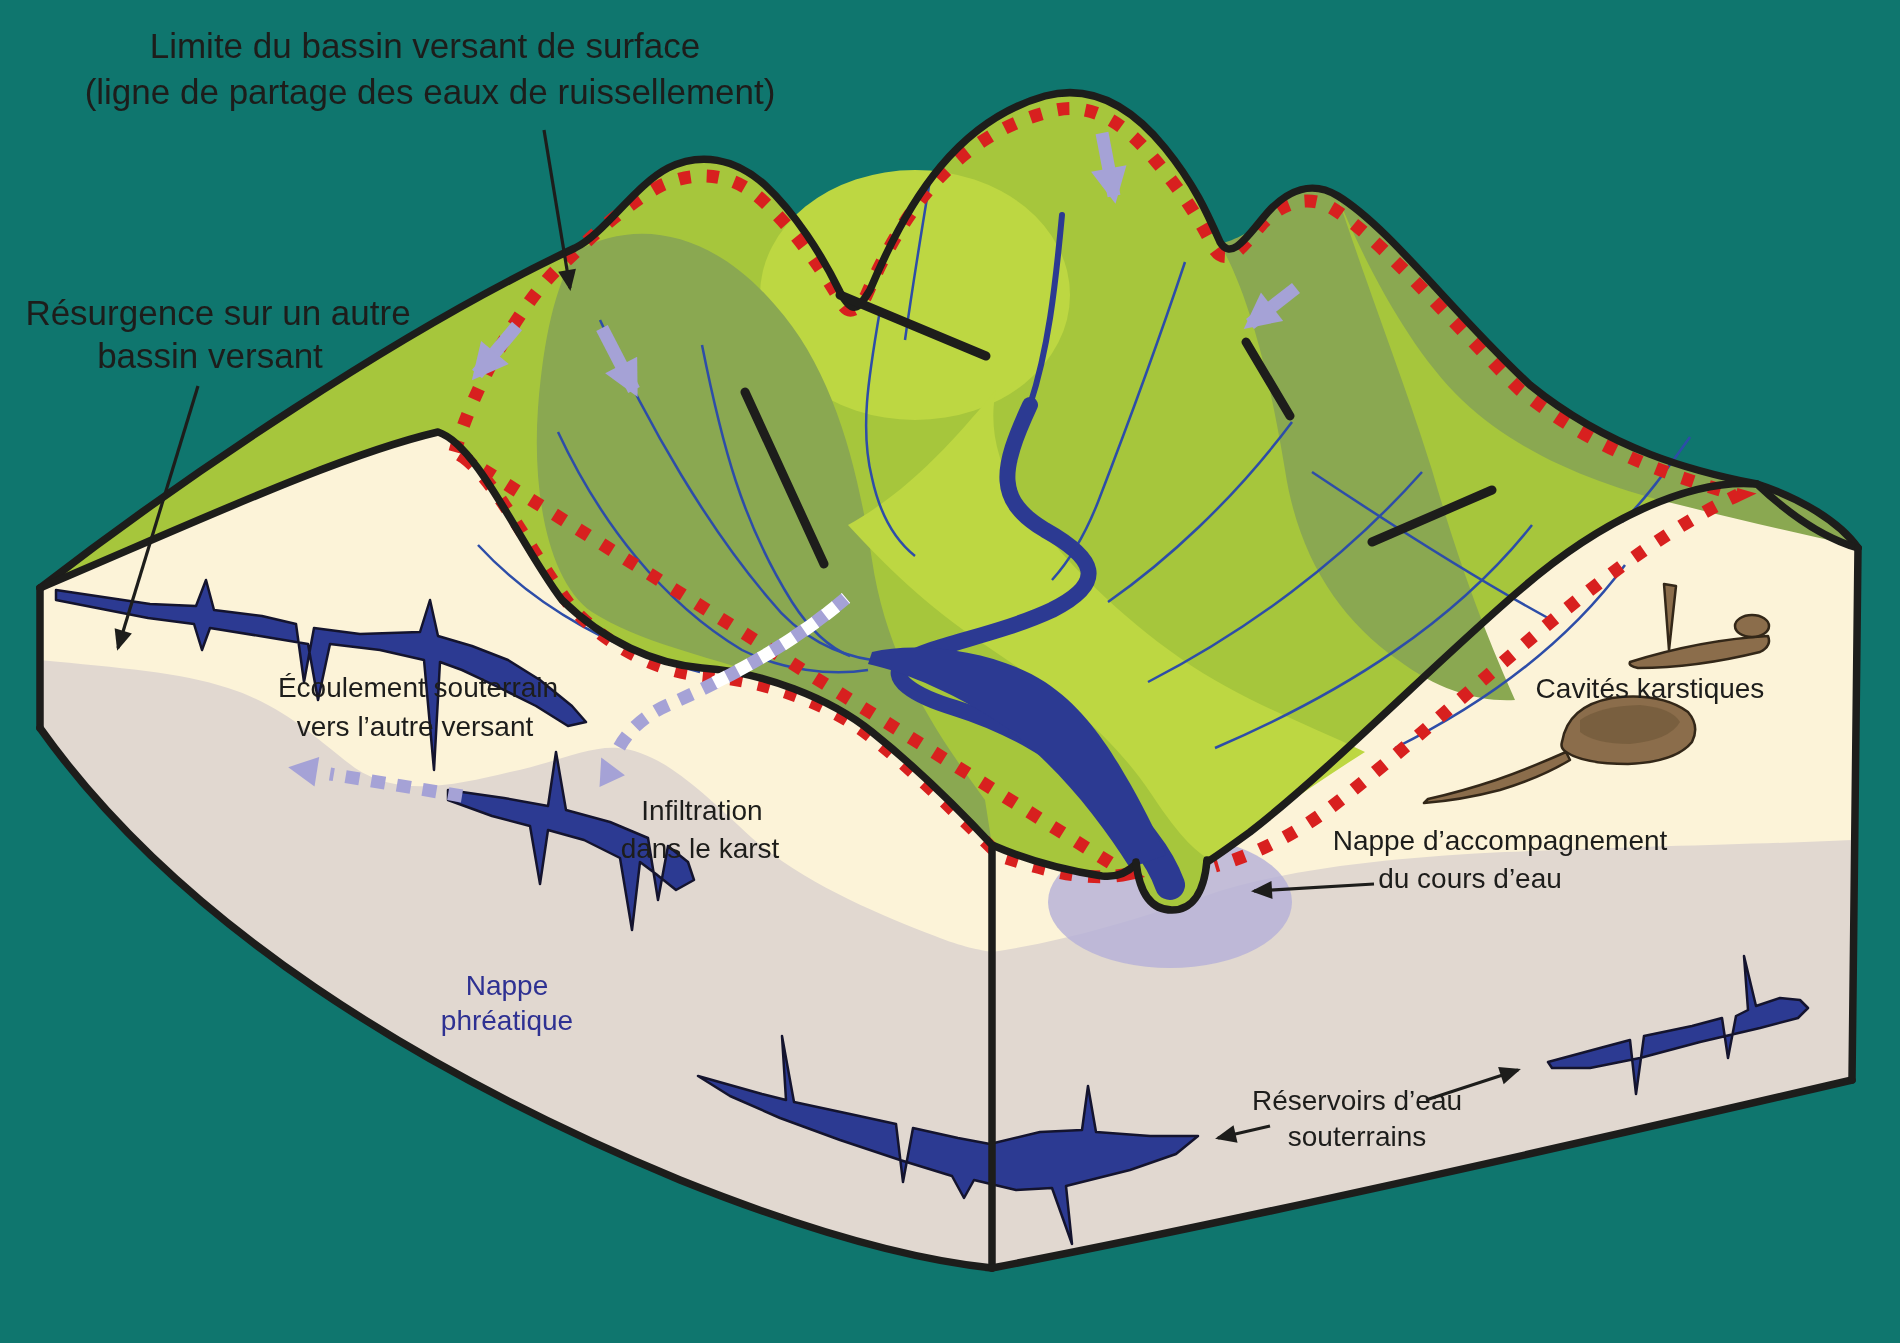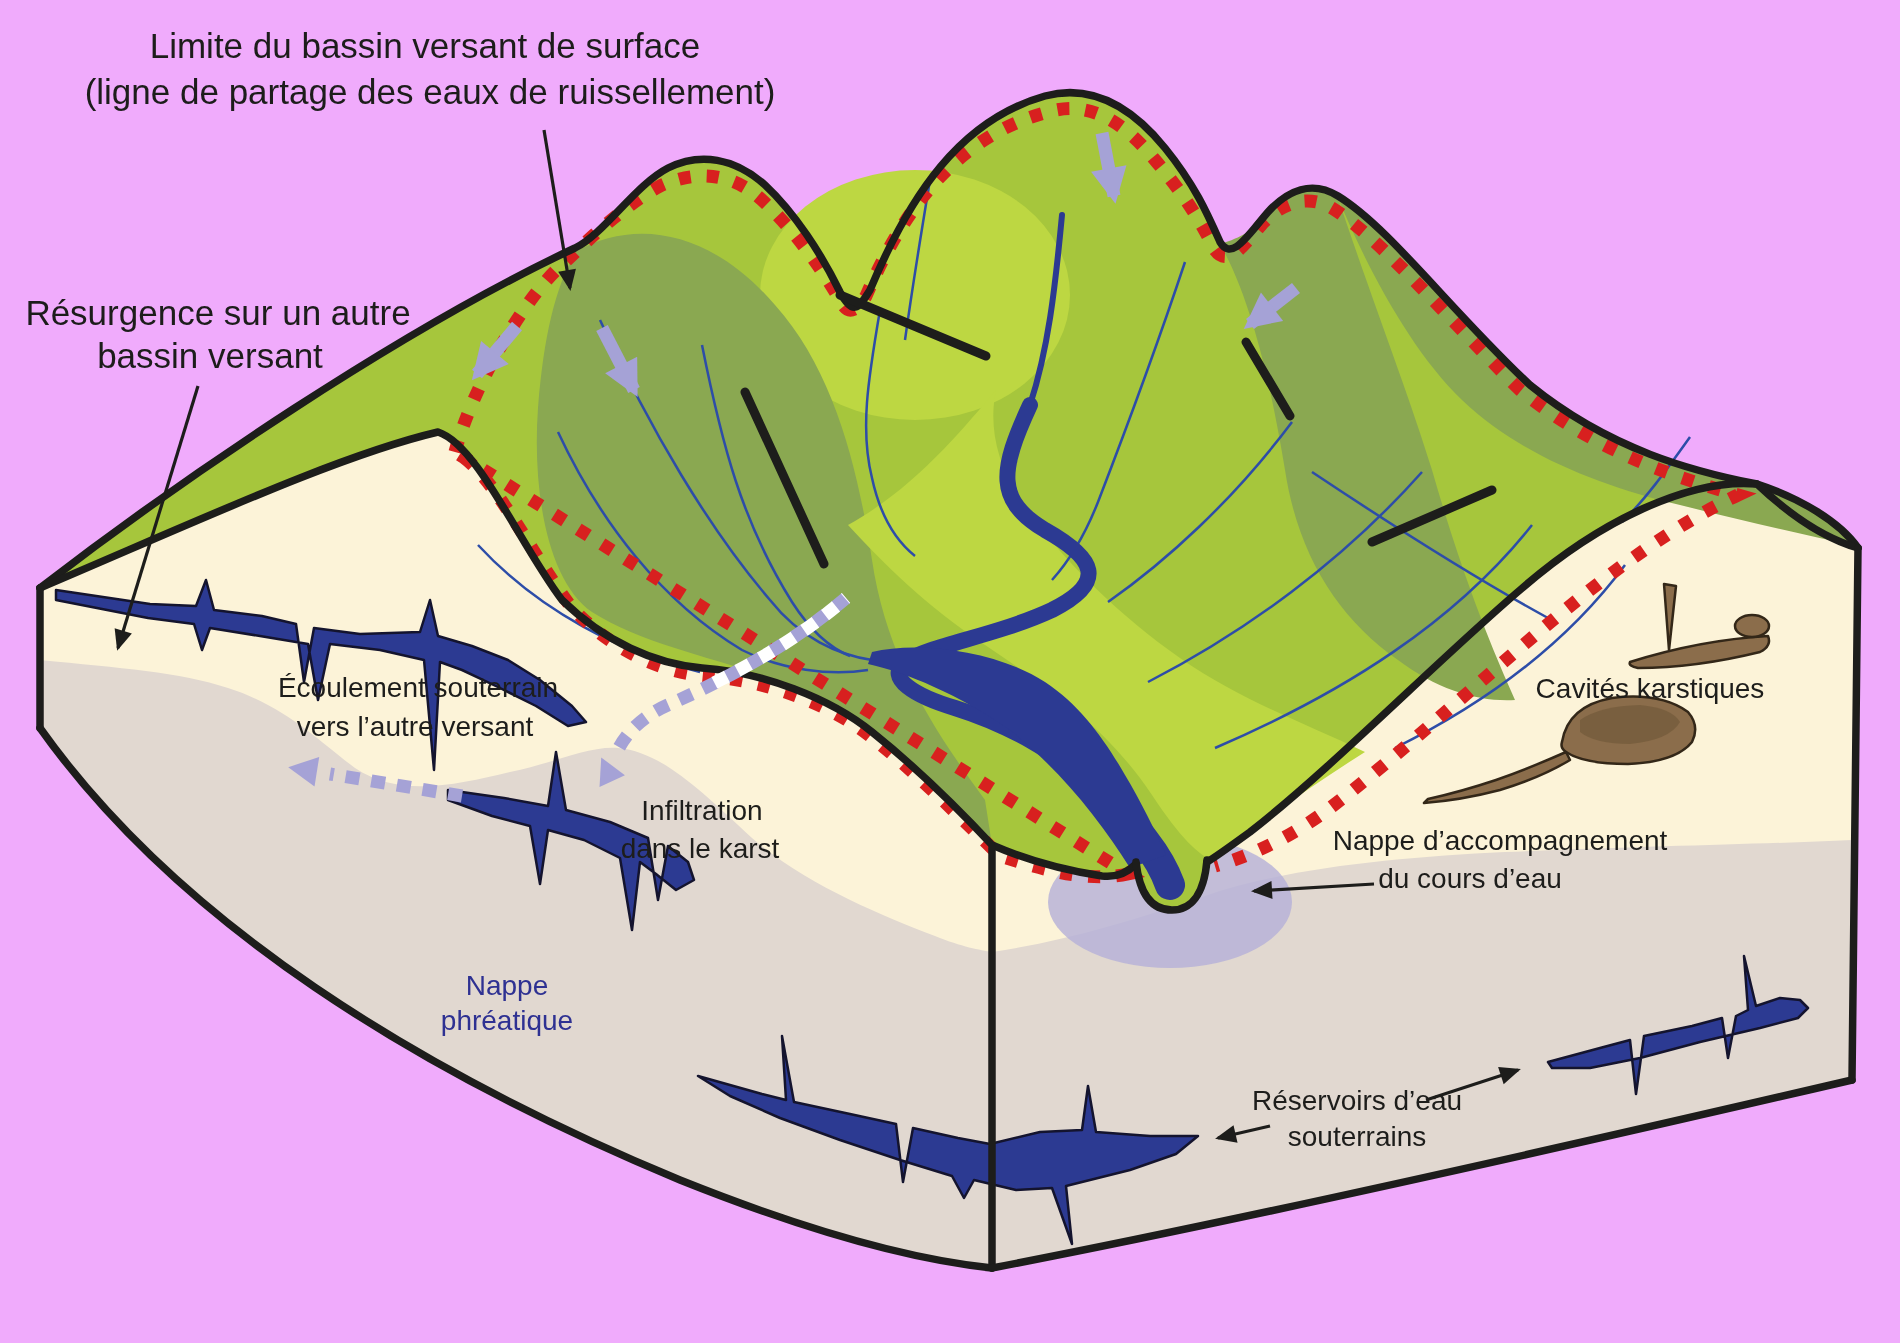--- a/index.html
+++ b/index.html
@@ -1,16 +1,16 @@
 <!DOCTYPE html>
 <html><head>
 <meta charset="utf-8">
 <style>
   html,body{margin:0;padding:0;background:#ffffff;}
-  .stage{position:relative;width:1900px;height:1343px;background:#f0abfc;overflow:hidden;
+  .stage{position:relative;width:1900px;height:1343px;background:#0f766e;overflow:hidden;
          font-family:"Liberation Sans", sans-serif;}
   svg{display:block}
   text{font-family:"Liberation Sans", sans-serif;}
   .lbl{fill:#1d1d1b;font-size:28px;}
   .lbl-big{fill:#1d1d1b;font-size:35px;}
   .lbl-blue{fill:#2e3192;font-size:28px;}
   .green{fill:#a6c63c}
   .shade{fill:#8aa851}
   .lightg{fill:#bdd742}
   .cream{fill:#fcf3d8}

